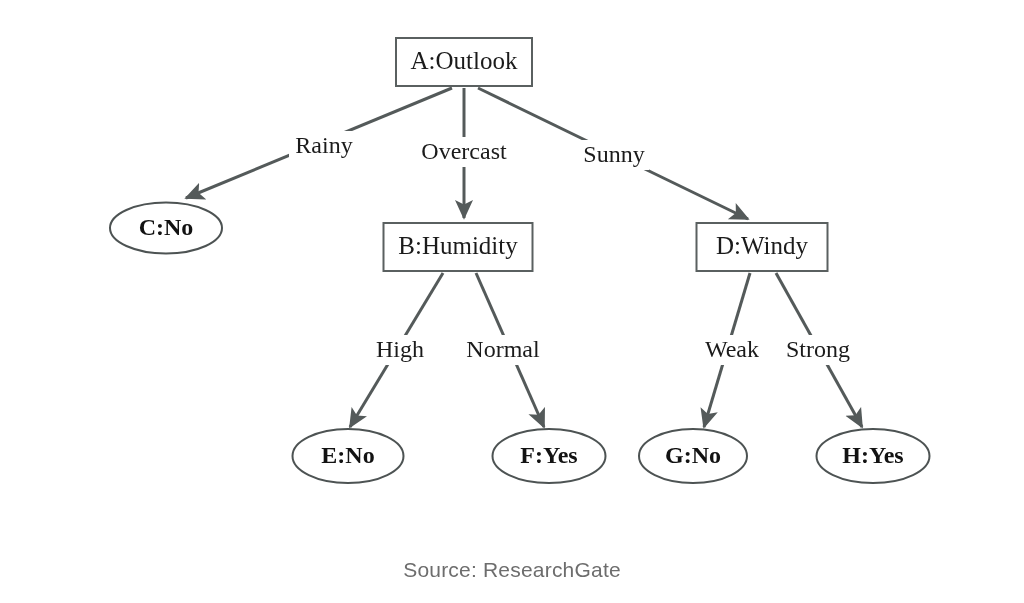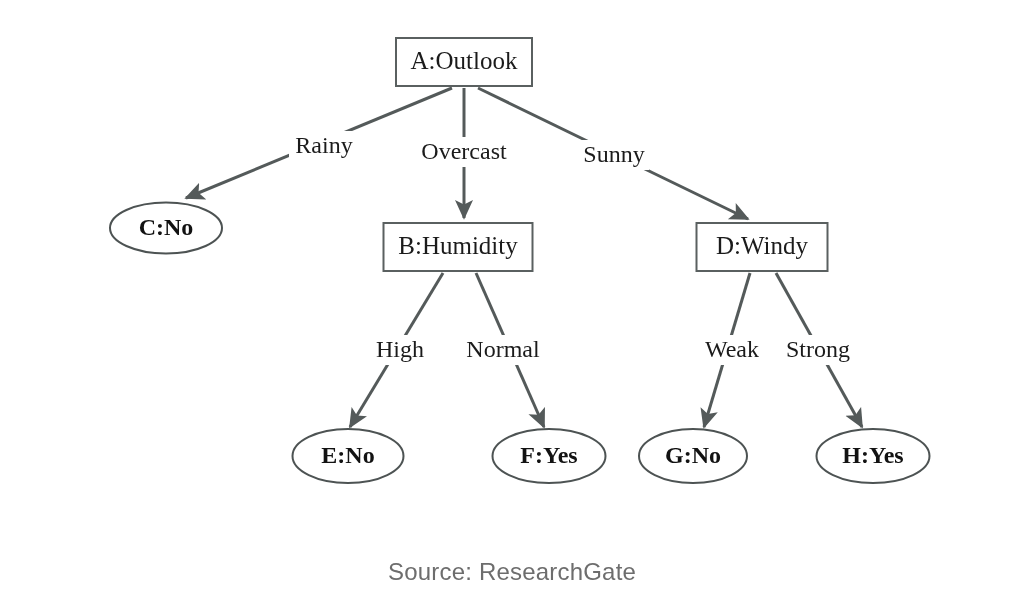--- a/index.html
+++ b/index.html
@@ -65,21 +65,21 @@
     fill: #ffffff;
     stroke: none;
   }
   .caption {
     position: absolute;
     left: 0;
     top: 558px;
     width: 1024px;
     text-align: center;
     font-family: "Liberation Sans", sans-serif;
-    font-size: 24px;
+    font-size: 21px;
     color: #6d6d6d;
     letter-spacing: 0.2px;
   }
 </style>
 </head>
 <body>
 
 <div id="page">
 
   <svg id="tree-svg" viewBox="0 0 1024 603">

